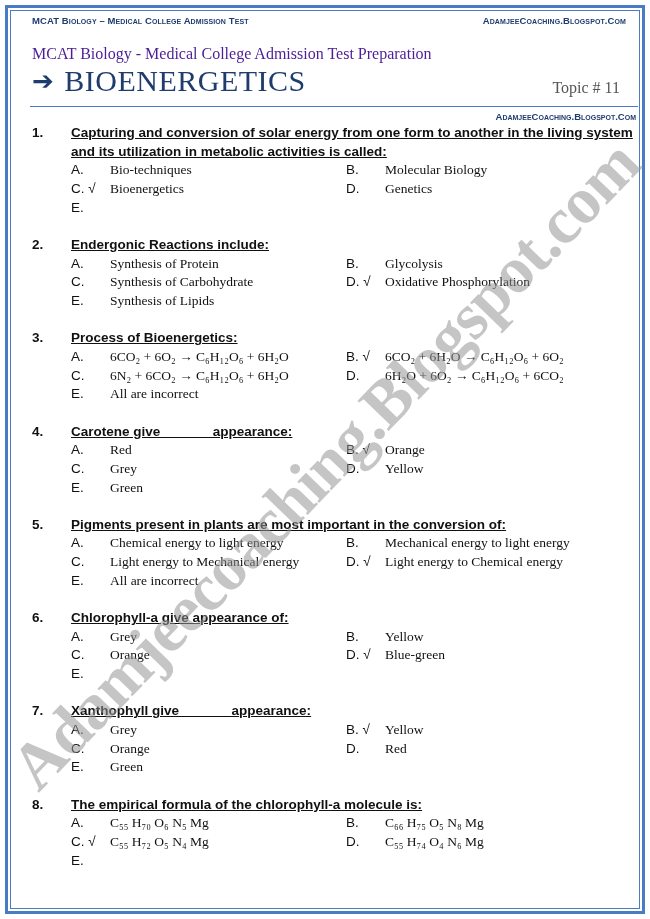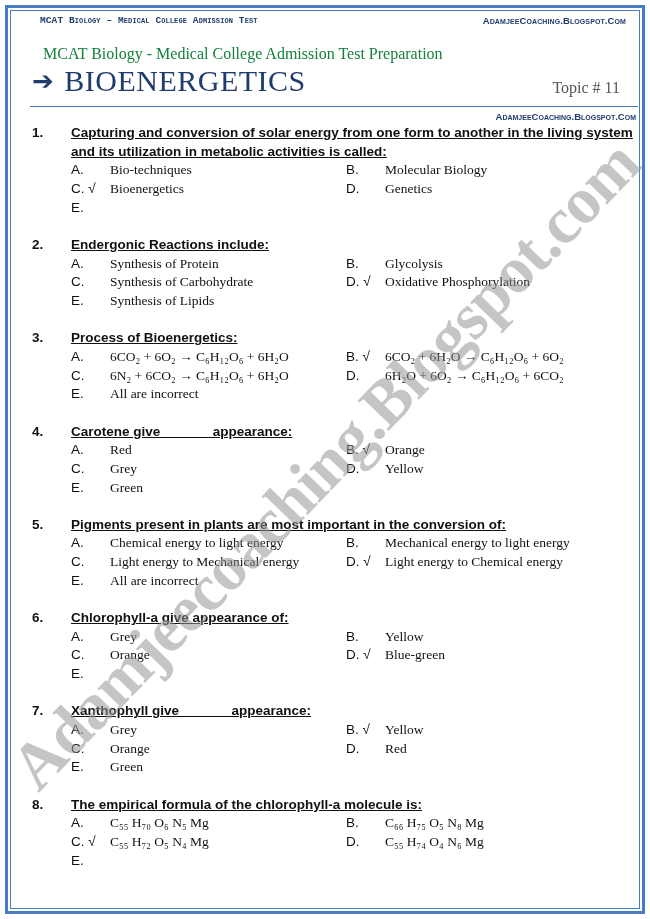--- a/index.html
+++ b/index.html
@@ -1,22 +1,22 @@
 <!DOCTYPE html>
 <html><head>
 <meta charset="utf-8">
 <style>
   html, body { margin:0; padding:0; background:#ffffff; }
   body { width:650px; height:919px; position:relative; overflow:hidden; font-family:"Liberation Sans", sans-serif; color:#111; }
   .page-border-outer { position:absolute; left:5px; top:5px; width:640px; height:909px; box-sizing:border-box; border:3px solid #4a7cc4; }
   .page-border-inner { position:absolute; left:10px; top:10px; width:630px; height:899px; box-sizing:border-box; border:1px solid #4a7cc4; }
   .hdr-top { position:absolute; top:15px; left:32px; right:24px; font-size:9.5px; font-weight:bold; color:#1f3c6e; font-variant:small-caps; letter-spacing:0.1px; }
-  .hdr-top .left { position:absolute; left:8px; top:0;font-family:Liberation Mono, monospace; }
+  .hdr-top .left { position:absolute; left:0; top:0; }
   .hdr-top .right { position:absolute; right:0; top:0; }
-  .subtitle { position:absolute; top:45px; left:32px; font-family:"Liberation Serif", serif; font-size:16px; color:#15803d;margin-left:11px; }
+  .subtitle { position:absolute; top:45px; left:32px; font-family:"Liberation Serif", serif; font-size:16px; color:#4c1d95; }
   .title { position:absolute; top:64px; left:32px; font-family:"Liberation Serif", serif; font-size:30px; color:#1f3c6e; letter-spacing:0.5px; display:flex; align-items:center; }
   .title .arrow { font-family:"DejaVu Sans", sans-serif; font-size:26px; font-weight:bold; margin-right:10px; color:#1f3c6e; }
   .topic { position:absolute; top:79px; right:30px; font-family:"Liberation Serif", serif; font-size:16px; color:#555; }
   .divider { position:absolute; top:106px; left:30px; right:12px; height:1px; background:#4a7cc4; }
   .hdr-sub { position:absolute; top:111px; right:14px; font-size:9.5px; font-weight:bold; color:#1f3c6e; font-variant:small-caps; }
   .questions { position:absolute; top:124px; left:32px; width:610px; }
   .q { margin-bottom:18.5px; font-size:13.5px; line-height:18.7px; }
   .q-head { display:flex; font-weight:bold; }
   .q-num { width:39px; flex:none; }
   .q-text { flex:1;text-decoration:underline; }

